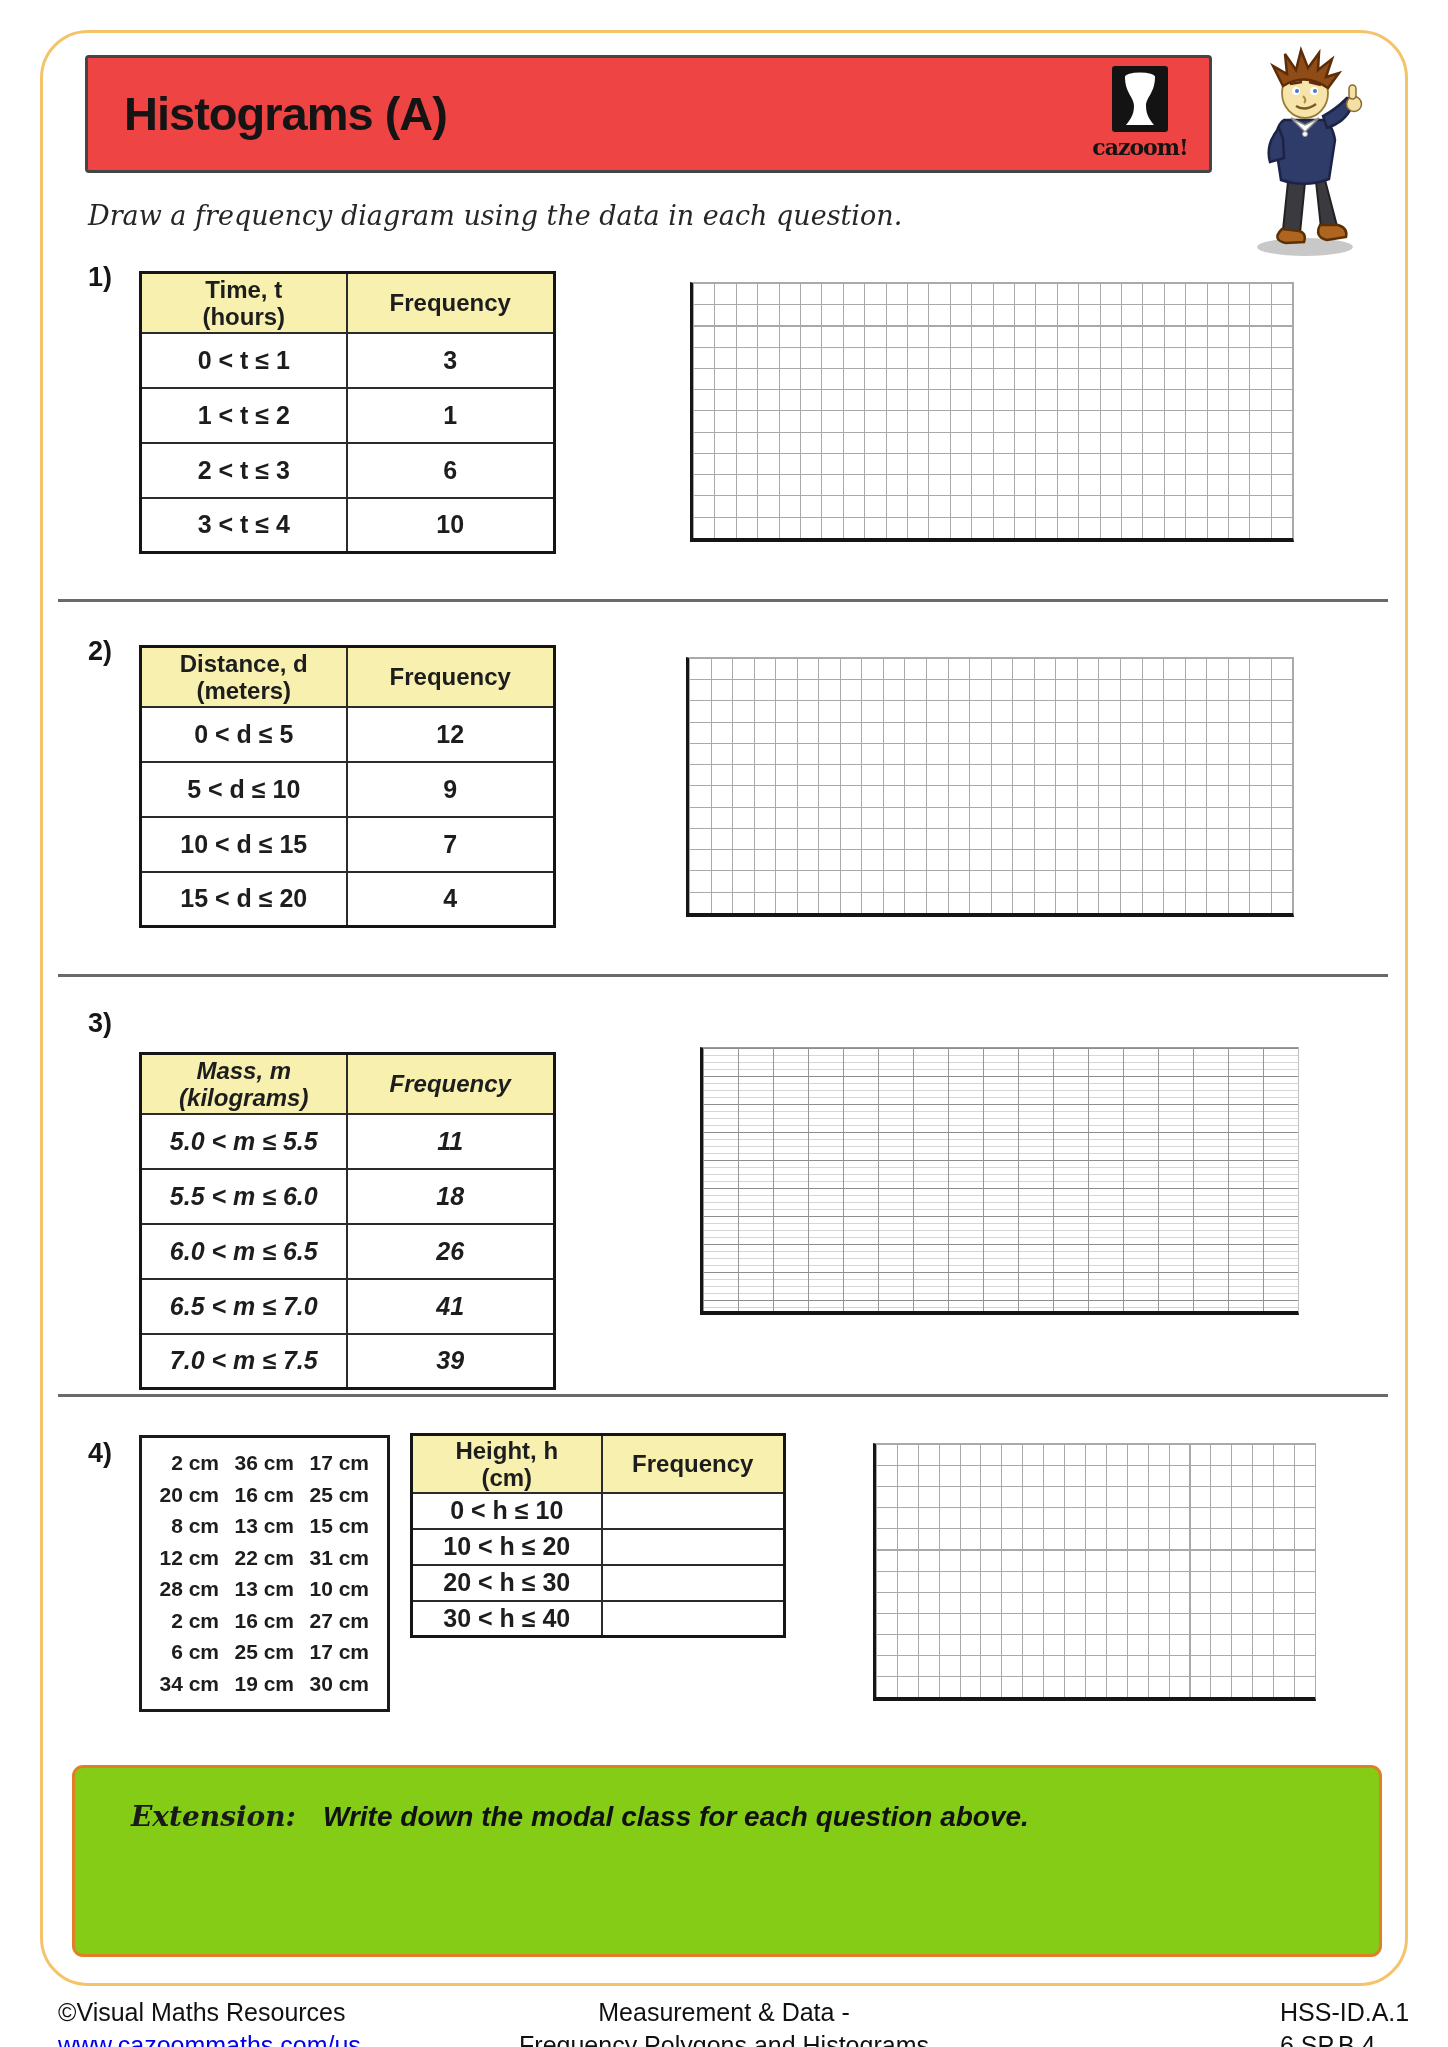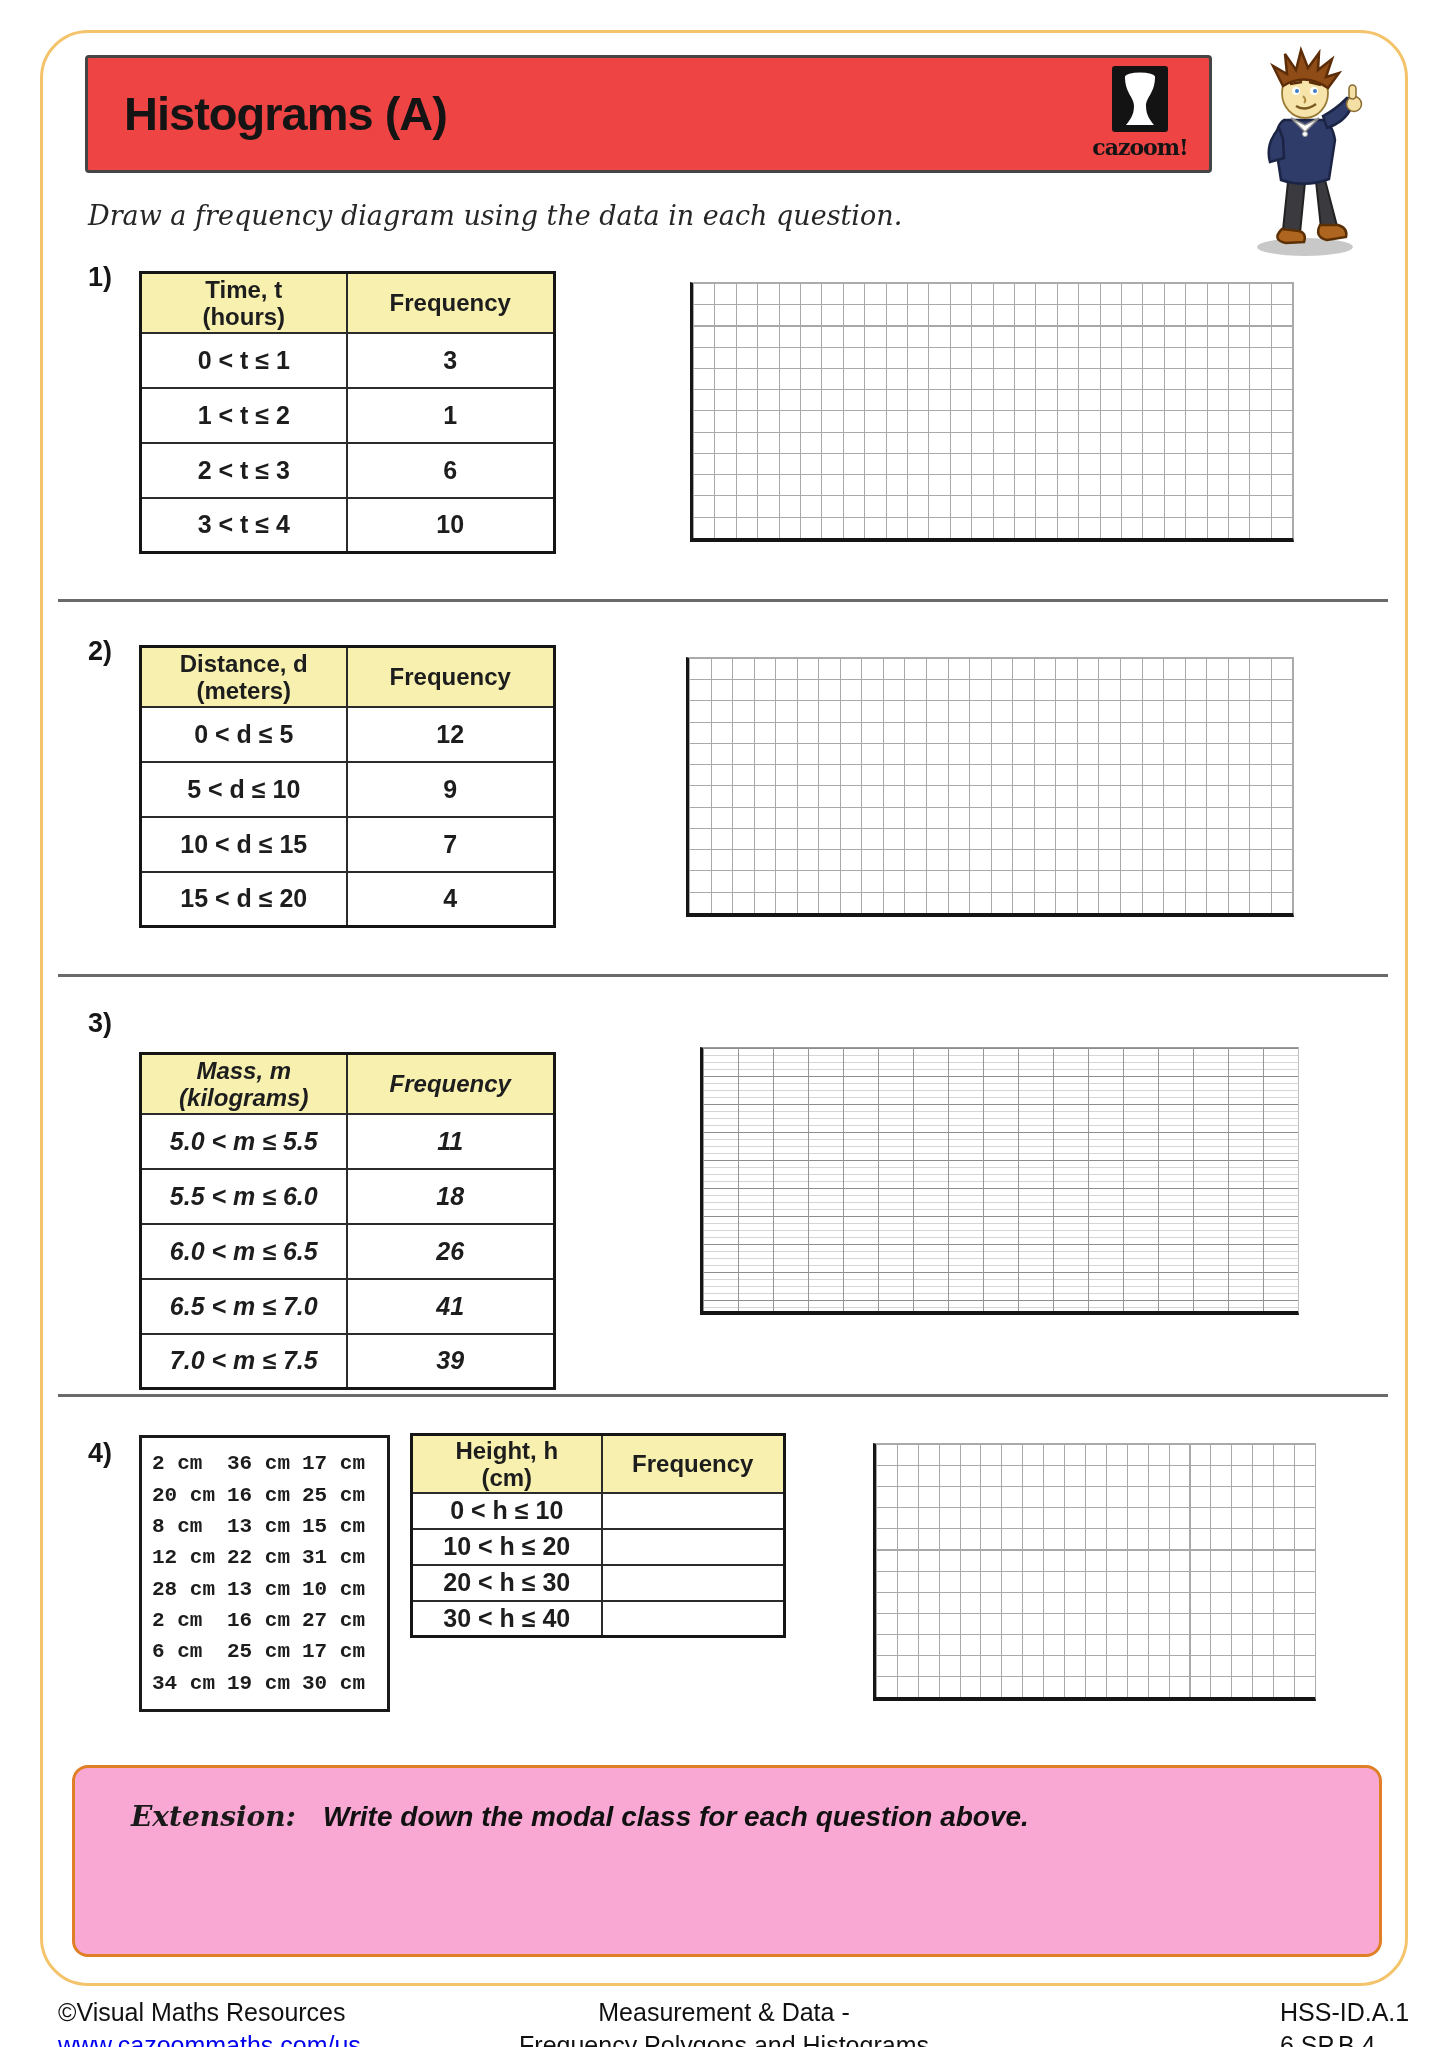--- a/index.html
+++ b/index.html
@@ -29,22 +29,22 @@
   .grid-fine{position:absolute;background-color:#fff;
     border-top:1px solid #9a9a9a;border-right:1px solid #c0c0c0;
     border-left:3px solid #151515;border-bottom:4px solid #151515;
     background-image:
       repeating-linear-gradient(to right,#969696 0,#969696 1px,transparent 1px,transparent 35px),
       repeating-linear-gradient(to bottom,#8d8d8d 0,#8d8d8d 1px,transparent 1px,transparent 28px),
       repeating-linear-gradient(to bottom,#d5d5d5 0,#d5d5d5 1px,transparent 1px,transparent 7px);}
   .divider{position:absolute;left:58px;width:1330px;height:3px;background:#6a6a6a;}
   .raw-box{position:absolute;left:139px;top:1435px;width:251px;height:277px;border:3px solid #1a1a1a;background:#fff;
     display:grid;grid-template-columns:1fr 1fr 1fr;align-content:space-evenly;box-sizing:border-box;padding:6px 10px;}
-  .raw-box span{font-size:21px;font-weight:bold;padding-right:8px;color:#1d1d1d;font-family:Liberation Mono, monospace;}
-  .ext-box{position:absolute;left:72px;top:1765px;width:1304px;height:186px;border:3px solid #DF8027;border-radius:16px;background:#f9a8d4;}
+  .raw-box span{text-align:right;font-size:21px;font-weight:bold;padding-right:8px;color:#1d1d1d;}
+  .ext-box{position:absolute;left:72px;top:1765px;width:1304px;height:186px;border:3px solid #DF8027;border-radius:11px;background:#84cc16;}
   .ext-label{position:absolute;left:56px;top:32px;font-family:"DejaVu Serif",serif;font-style:italic;font-weight:bold;font-size:28px;color:#1a1a1a;}
   .ext-text{position:absolute;left:248px;top:33px;font-size:28px;font-weight:bold;color:#111;font-style:italic;}
   .foot{position:absolute;top:1996px;font-size:25px;line-height:33px;color:#101010;}
   .foot-left{left:58px;}
   .foot-center{left:0;width:1448px;text-align:center;}
   .foot-right{left:1280px;}
   .foot a{color:#0000EE;text-decoration:underline;}
 </style>
 </head>
 <body>

